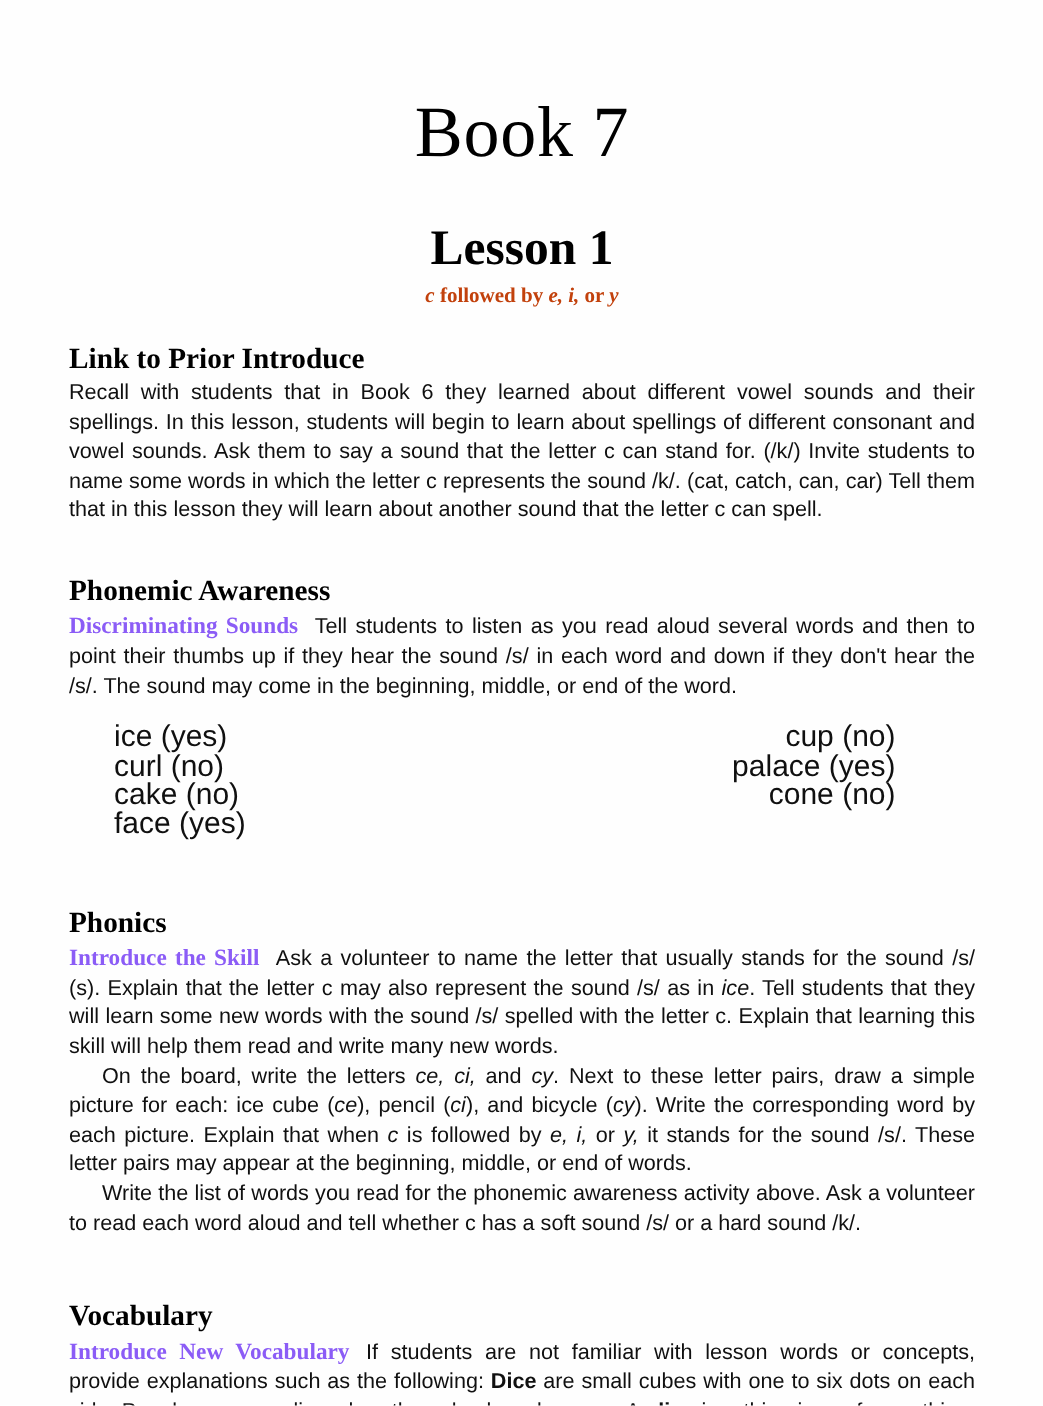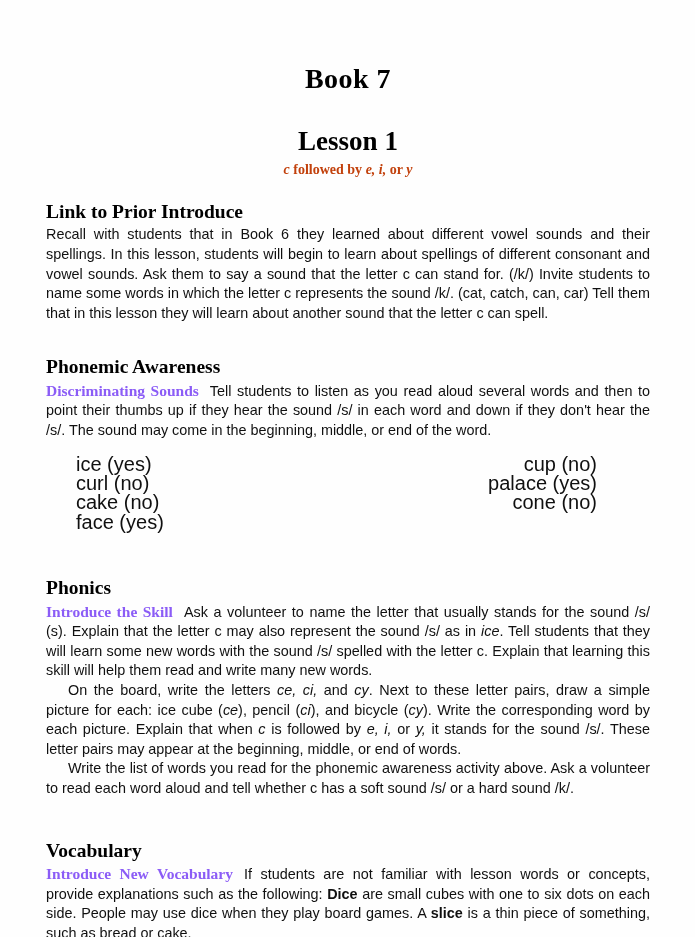--- a/index.html
+++ b/index.html
@@ -31,30 +31,30 @@
     width: 604px;
   }
 
   
   .title-block {
     text-align: center;
     padding-top: 64px;
   }
   .book-title {
     font-family: "Liberation Serif", serif;
-    font-weight: bold;
-    font-size: 28px;
+    font-weight: normal;
+    font-size: 48px;
     line-height: 1.05;
     letter-spacing: 0.5px;
     color: #000;
   }
   .lesson-title {
     font-family: "Liberation Serif", serif;
     font-weight: bold;
-    font-size: 27px;
+    font-size: 33px;
     line-height: 1.1;
     margin-top: 34px;
     color: #000;
   }
   .lesson-subtitle {
     font-family: "Liberation Serif", serif;
     font-weight: bold;
     font-size: 14px;
     margin-top: 5px;
     color: #c2410c;

